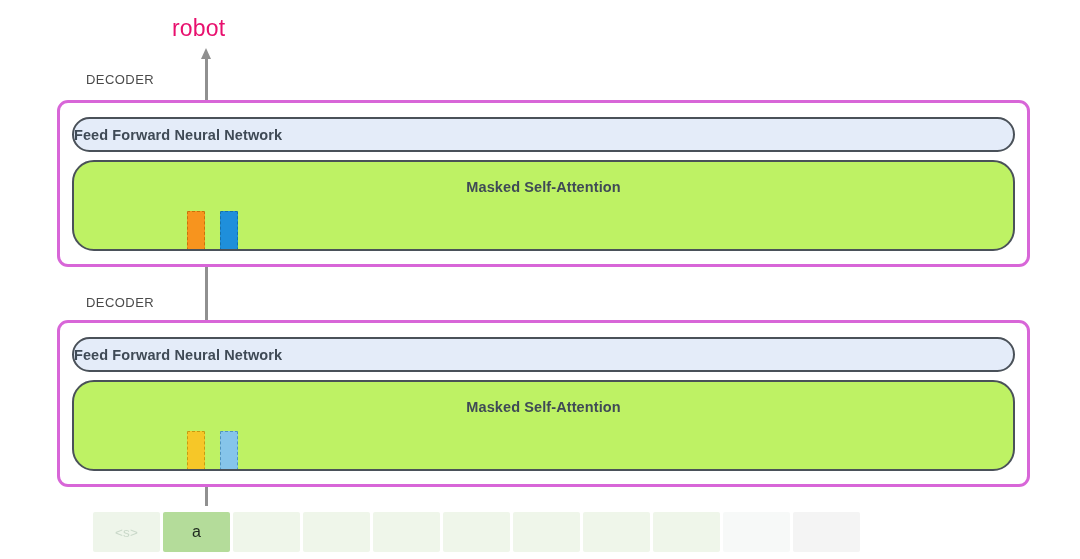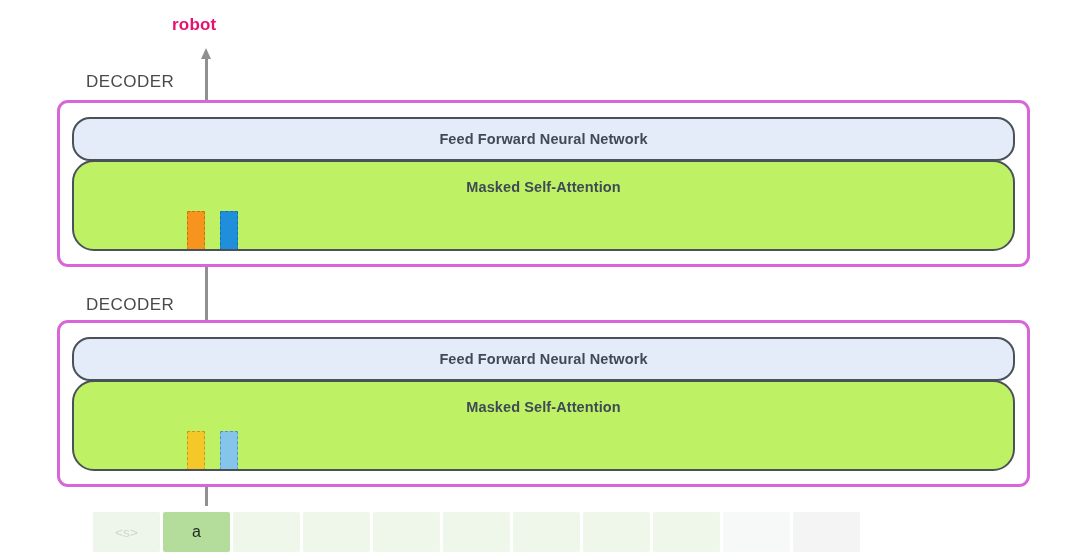--- a/index.html
+++ b/index.html
@@ -19,22 +19,22 @@
     height: 559px;
     background: #ffffff;
     overflow: hidden;
   }
 
   
   .output-word {
     position: absolute;
     left: 172px;
     top: 15px;
-    font-size: 17px;
-    font-weight: bold;
+    font-size: 23px;
+    font-weight: normal;
     color: #e8106e;
     letter-spacing: 0.2px;
     white-space: nowrap;
   }
 
   
   .flow-arrow {
     position: absolute;
     left: 204px;
     top: 48px;
@@ -57,21 +57,21 @@
     width: 0;
     height: 0;
     border-left: 5.6px solid transparent;
     border-right: 5.6px solid transparent;
     border-bottom: 11px solid #909090;
   }
 
   
   .decoder-label {
     position: absolute;
-    font-size: 17px;
+    font-size: 13px;
     color: #4a4a4a;
     letter-spacing: 0.45px;
     white-space: nowrap;
   }
   .decoder-label.top    { left: 86px; top: 72px; }
   .decoder-label.bottom { left: 86px; top: 295px; }
 
   
   .decoder-frame {
     position: absolute;
@@ -84,28 +84,27 @@
   }
   .decoder-frame.top    { top: 100px; height: 167px; }
   .decoder-frame.bottom { top: 320px; height: 167px; }
 
   
   .ffn-box {
     position: absolute;
     left: 12px;
     top: 14px;
     right: 12px;
-    height: 44px;
+    height: 35px;
     box-sizing: border-box;
     background: #e4ecf9;
     border: 2.4px solid #4a5159;
     border-radius: 18px;
     display: flex;
     align-items: center;
-    justify-content: center;
   }
   .attn-box {
     position: absolute;
     left: 12px;
     top: 57px;
     right: 12px;
     bottom: 13px;
     box-sizing: border-box;
     background: #bef264;
     border: 2.4px solid #4a5159;

